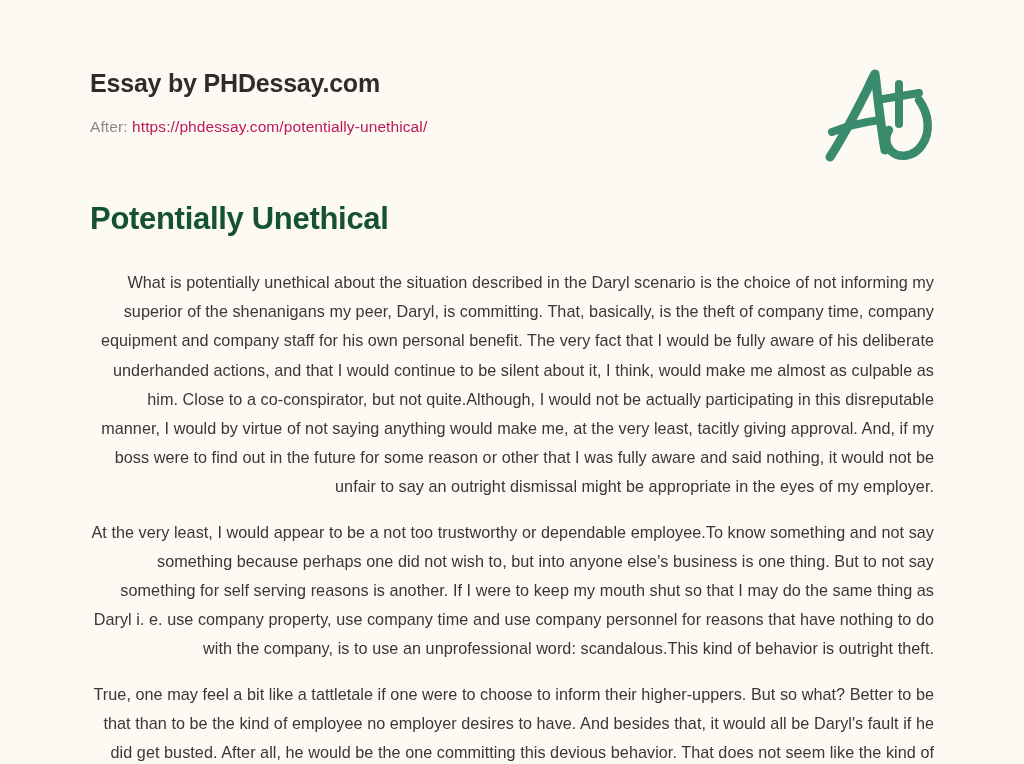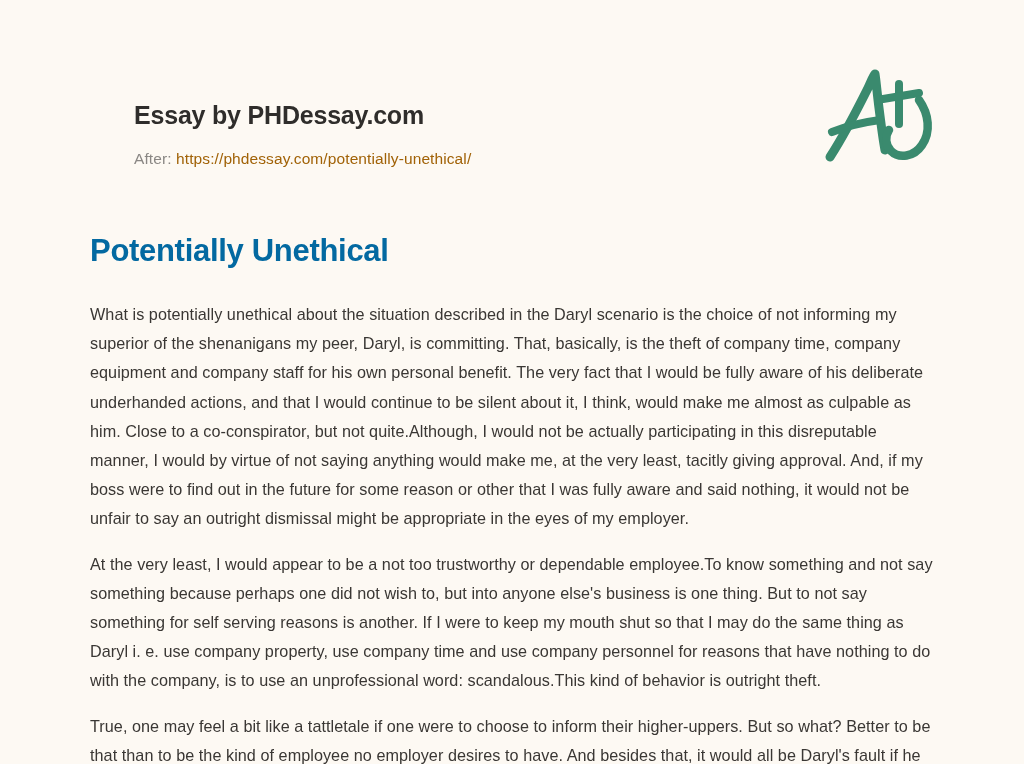--- a/index.html
+++ b/index.html
@@ -17,73 +17,72 @@
     position: relative;
     width: 1024px;
     height: 764px;
     box-sizing: border-box;
     padding: 0 90px;
   }
 
   
   .header {
     position: relative;
-    padding-top: 100px;
-    margin-left: 44px;
+    padding-top: 68px;
   }
   .brand-line {
     font-size: 25px;
     font-weight: bold;
     color: #2f2d2b;
     letter-spacing: -0.2px;
     line-height: 1.2;
     margin: 0;
   }
   .source-line {
     margin: 19px 0 0 0;
     font-size: 15.5px;
     color: #8a8784;
     line-height: 1.3;
     letter-spacing: 0.1px;
   }
   .source-url {
-    color: #a16207;
+    color: #be185d;
     text-decoration: none;
   }
 
   
   .logo {
     position: absolute;
     top: 62px;
     right: -5px;
     width: 120px;
     height: 105px;
     pointer-events: none;
   }
 
   
   .doc-title {
     margin: 63px 0 0 0;
     font-size: 31px;
     font-weight: bold;
-    color: #0369a1;
+    color: #14532d;
     letter-spacing: -0.3px;
     line-height: 1.25;
   }
 
   
   .body-copy {
     margin-top: 29px;
   }
   .body-copy p {
     margin: 0 0 16px 0;
     font-size: 16.2px;
     line-height: 29.2px;
     color: #3a3734;
-    text-align: left;
+    text-align: right;
     letter-spacing: 0.05px;
     max-width: 845px;
   }
   .body-copy p:last-child { margin-bottom: 0; }
 </style>
 </head>
 <body>
 
 <div class="page">
 

